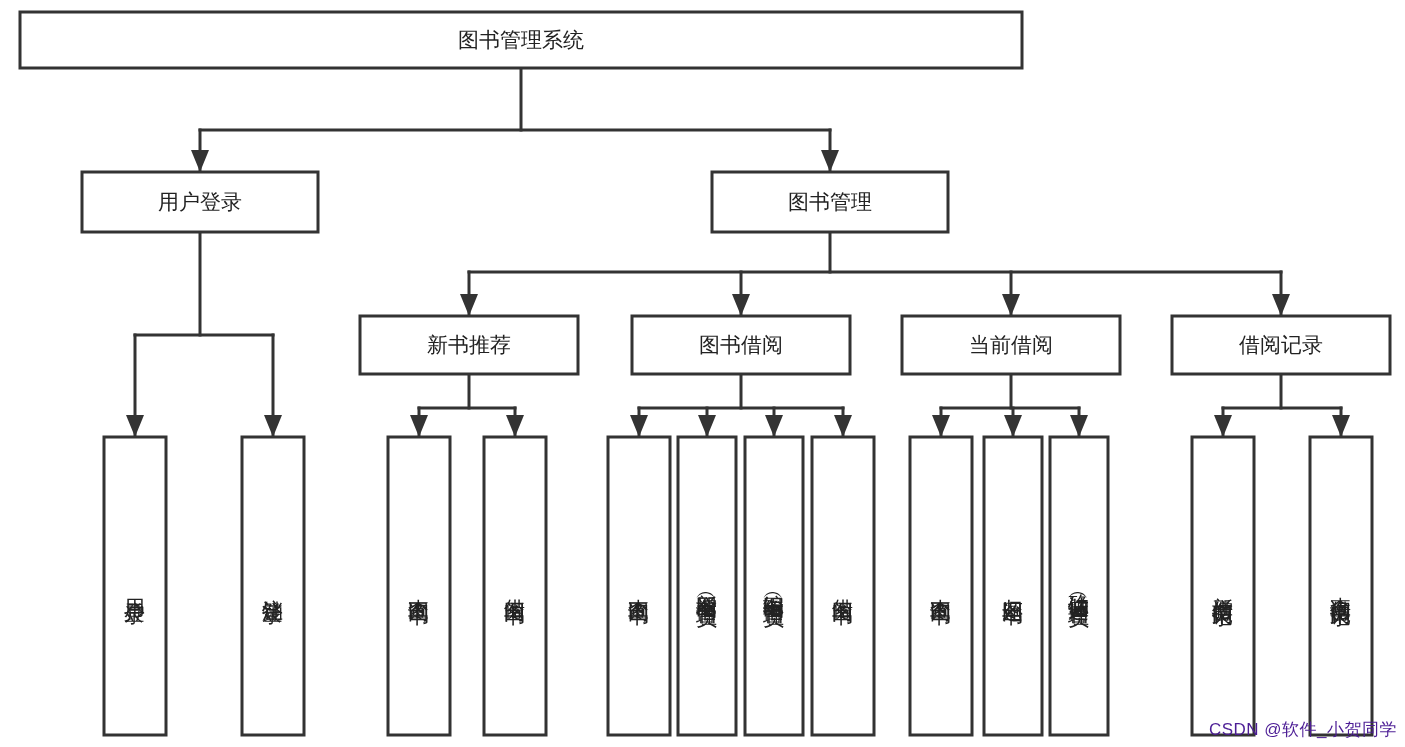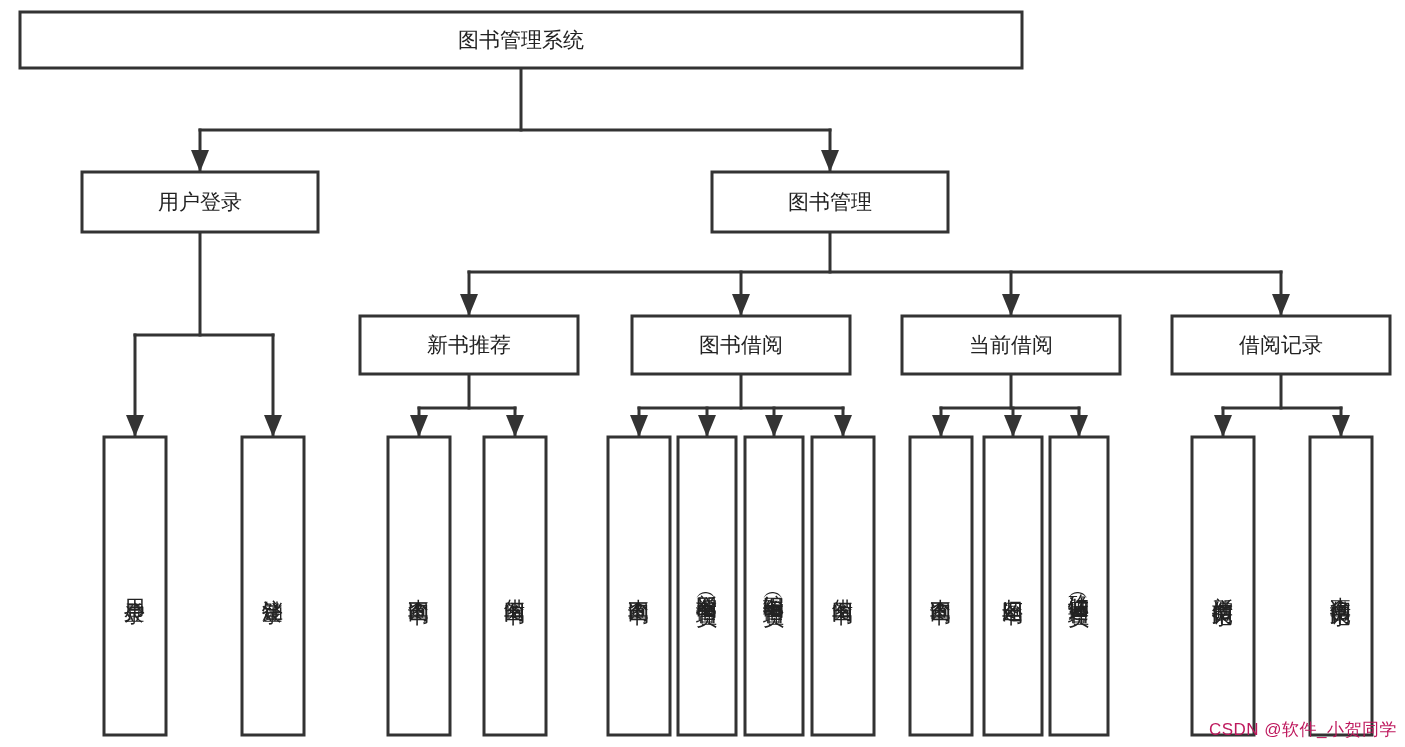--- a/index.html
+++ b/index.html
@@ -63,21 +63,21 @@
     line-height: 1;
     white-space: nowrap;
     pointer-events: none;
   }
   #watermark {
     position: absolute;
     right: 8px;
     bottom: 6px;
     font-family: "Liberation Sans", "DejaVu Sans", sans-serif;
     font-size: 17px;
-    color: #be185d;
+    color: #4c1d95;
     letter-spacing: 0.5px;
     white-space: nowrap;
   }
 </style>
 </head>
 <body>
 
 <div id="diagram-root">
 
   <svg id="tree-svg" viewBox="0 0 1405 747">

